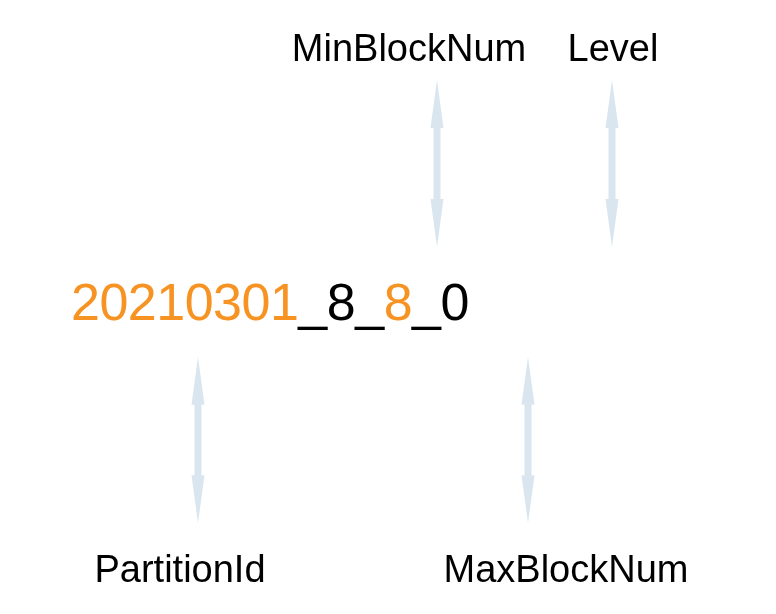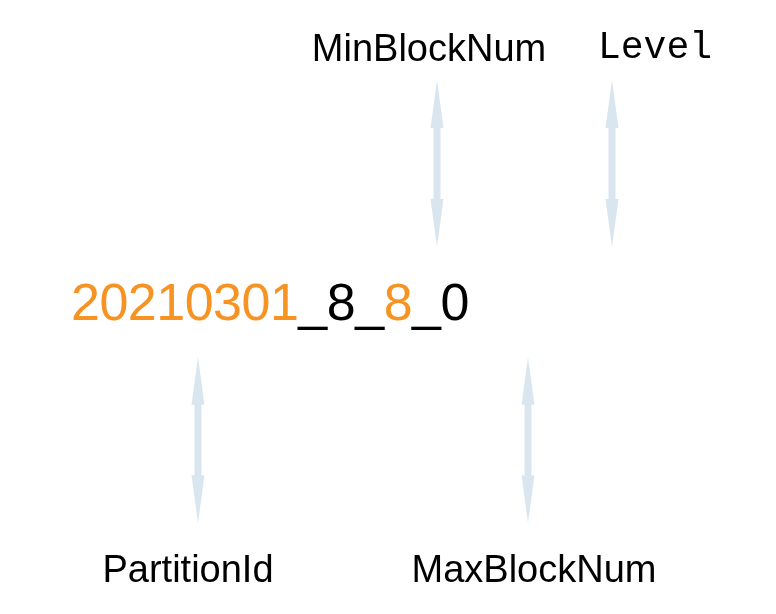--- a/index.html
+++ b/index.html
@@ -23,21 +23,21 @@
   }
   .field-label{
     position:absolute;
     transform:translateX(-50%);
     font-size:38px;
     line-height:1;
     color:var(--black);
     white-space:nowrap;
     letter-spacing:0px;
   }
-  .label-top{ top:29px;margin-left:20px; }
+  .label-top{ top:29px; }
   .label-bottom{ top:550px; }
   .part-name{
     position:absolute;
     left:71px;
     top:276px;
     font-size:52px;
     line-height:1;
     letter-spacing:-0.5px;
     white-space:nowrap;
   }
@@ -54,21 +54,21 @@
   .arrow-top-2{ left:605px; top:80px; }
   .arrow-bottom-1{ left:191px; top:357px; height:166px; }
   .arrow-bottom-2{ left:521px; top:357px; height:166px; }
 </style>
 </head>
 <body>
 
 <div class="canvas">
 
   <div class="field-label label-top" style="left:409px;">MinBlockNum</div>
-  <div class="field-label label-top" style="left:635px;font-family:Liberation Mono, monospace;">Level</div>
+  <div class="field-label label-top" style="left:613px;">Level</div>
 
   <div class="arrow arrow-top-1">
     <svg viewBox="0 0 14 167" preserveAspectRatio="none">
       <polygon points="7,0 13.5,48 10.5,48 10.5,119 13.5,119 7,167 0.5,119 3.5,119 3.5,48 0.5,48"></polygon>
     </svg>
   </div>
   <div class="arrow arrow-top-2">
     <svg viewBox="0 0 14 167" preserveAspectRatio="none">
       <polygon points="7,0 13.5,48 10.5,48 10.5,119 13.5,119 7,167 0.5,119 3.5,119 3.5,48 0.5,48"></polygon>
     </svg>
@@ -82,16 +82,16 @@
     <svg viewBox="0 0 14 167" preserveAspectRatio="none">
       <polygon points="7,0 13.5,48 10.5,48 10.5,119 13.5,119 7,167 0.5,119 3.5,119 3.5,48 0.5,48"></polygon>
     </svg>
   </div>
   <div class="arrow arrow-bottom-2">
     <svg viewBox="0 0 14 167" preserveAspectRatio="none">
       <polygon points="7,0 13.5,48 10.5,48 10.5,119 13.5,119 7,167 0.5,119 3.5,119 3.5,48 0.5,48"></polygon>
     </svg>
   </div>
 
-  <div class="field-label label-bottom" style="left:188px;">PartitionId</div>
-  <div class="field-label label-bottom" style="left:534px;">MaxBlockNum</div>
+  <div class="field-label label-bottom" style="left:180px;">PartitionId</div>
+  <div class="field-label label-bottom" style="left:566px;">MaxBlockNum</div>
 
 </div>
 
 </body></html>

